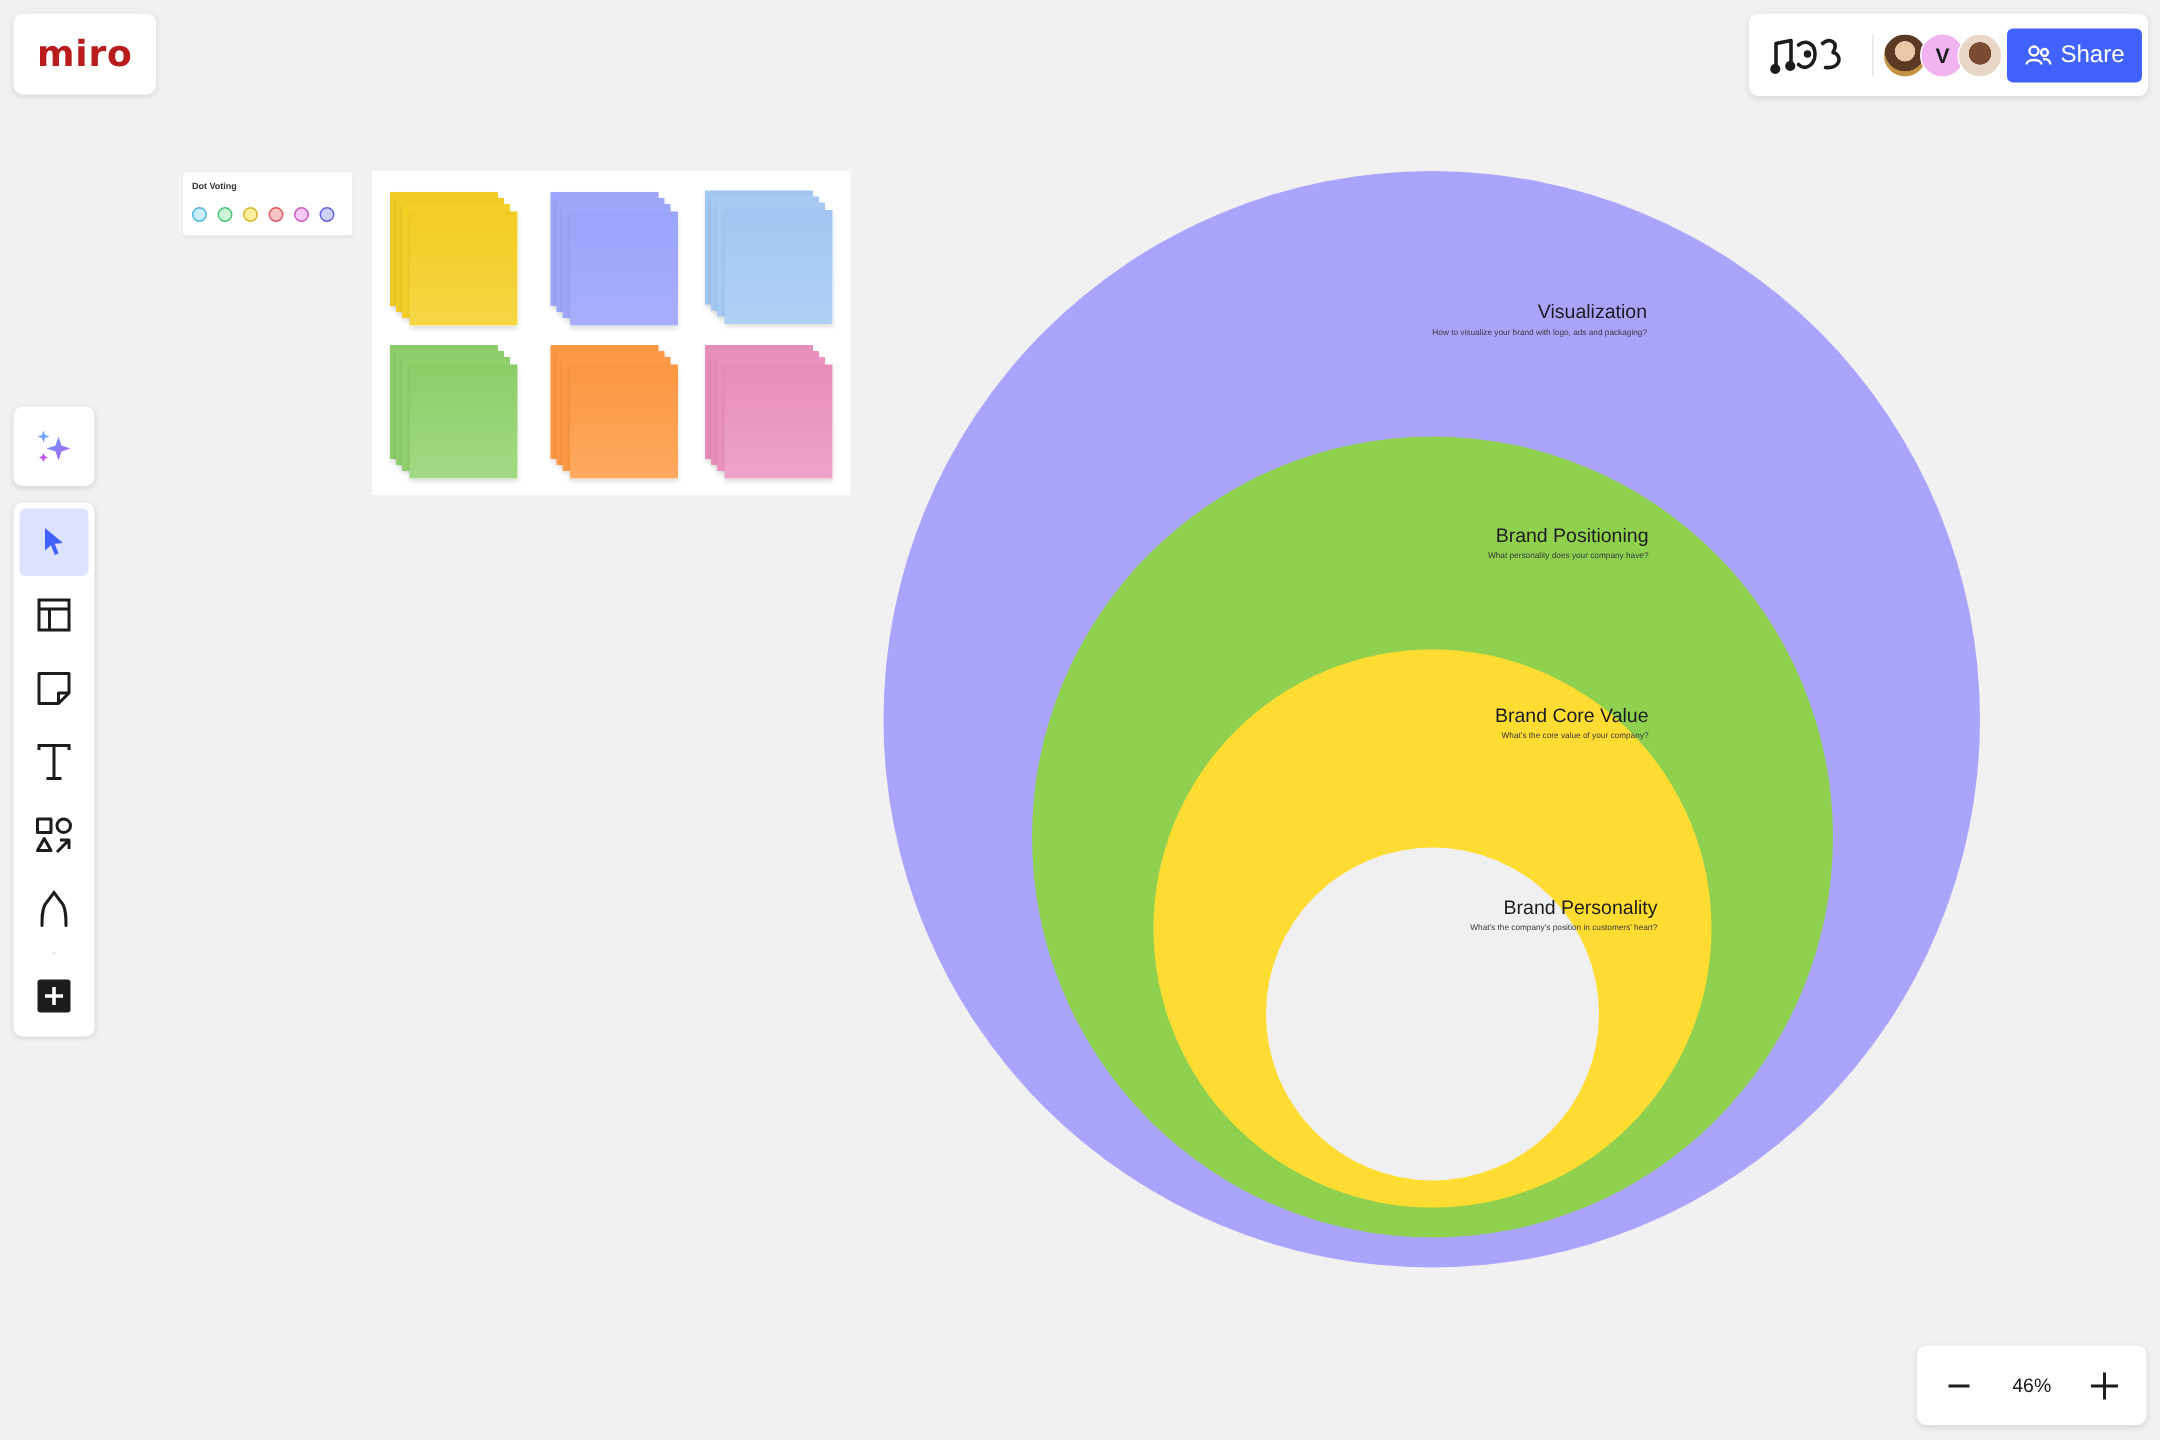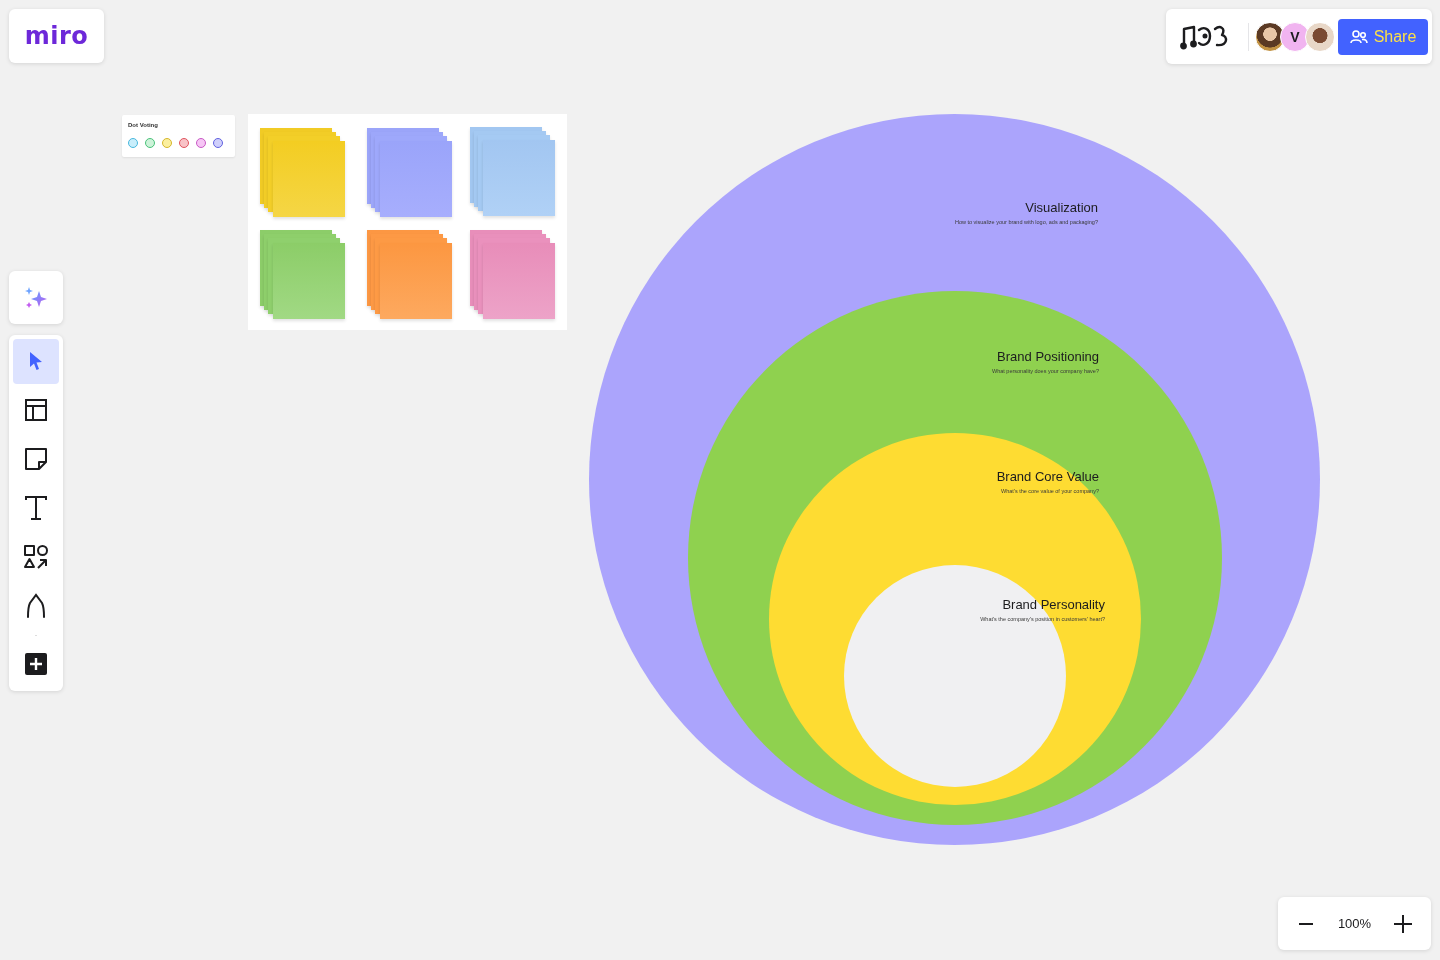--- a/index.html
+++ b/index.html
@@ -3,32 +3,32 @@
 <meta charset="utf-8">
 <style>
   * { box-sizing: border-box; margin: 0; padding: 0; }
   html, body { width: 1440px; height: 960px; overflow: hidden; }
   body { background: #f1f1f1; font-family: "Liberation Sans", sans-serif; position: relative; }
 
   .panel { position: absolute; background: #fff; border-radius: 6px; box-shadow: 0 1px 4px rgba(0,0,0,0.12); }
 
   
   .logo { left: 9px; top: 9px; width: 95px; height: 54px; display: flex; align-items: center; justify-content: center; }
-  .logo span { font-family: "DejaVu Sans", sans-serif; font-weight: bold; font-size: 24px; color: #6d28d9; letter-spacing: 0.5px; }
+  .logo span { font-family: "DejaVu Sans", sans-serif; font-weight: bold; font-size: 24px; color: #b91c1c; letter-spacing: 0.5px; }
 
   
   .topright { left: 1166px; top: 9px; width: 266px; height: 55px; display: flex; align-items: center; }
   .collab-icon { width: 60px; height: 40px; margin-left: 10px; display: flex; align-items: center; justify-content: center; }
   .divider { width: 1px; height: 28px; background: #e5e5e8; margin-left: 12px; }
   .avatars { display: flex; margin-left: 6px; }
   .av { width: 30px; height: 30px; border-radius: 50%; margin-right: -5px; display: flex; align-items: center; justify-content: center; font-size: 14px; font-weight: bold; color: #1c1c1e; border: 1px solid #fff; }
   .av1 { background: radial-gradient(circle at 50% 40%, #e9c7a7 0 30%, #5b3a24 32% 60%, #c29243 62%); }
   .av2 { background: #f1b4f0; }
   .av3 { background: radial-gradient(circle at 50% 45%, #7a4a32 0 35%, #e8d7c7 37%); }
-  .share-btn { margin-left: 8px; width: 90px; height: 36px; background: #4262ff; border-radius: 4px; color: #fde047; display: flex; align-items: center; justify-content: center; font-size: 16px; gap: 6px; border: none; }
+  .share-btn { margin-left: 8px; width: 90px; height: 36px; background: #4262ff; border-radius: 4px; color: #ffffff; display: flex; align-items: center; justify-content: center; font-size: 16px; gap: 6px; border: none; }
 
   
   .dotvote { left: 122px; top: 115px; width: 113px; height: 42px; border-radius: 2px; box-shadow: 0 1px 2px rgba(0,0,0,0.08); }
   .dotvote .title { position: absolute; left: 6px; top: 7px; font-size: 6px; font-weight: bold; color: #333; }
   .dots { position: absolute; left: 6px; top: 23px; display: flex; gap: 7px; }
   .dot { width: 10px; height: 10px; border-radius: 50%; border: 1px solid; }
 
   
   .stickies { position: absolute; left: 248px; top: 114px; width: 319px; height: 216px; background: #fff; }
   .stack { position: absolute; width: 86px; height: 90px; }
@@ -222,19 +222,19 @@
   <div class="c-title">Brand Personality</div>
   <div class="c-sub">What's the company's position in customers' heart?</div>
 </div>
 
 <div class="panel zoomctl">
   <div class="zbtn">
     <svg width="18" height="18" viewBox="0 0 18 18">
         <path d="M2 9 H16" stroke="#1c1c1e" stroke-width="2"></path>
       </svg>
   </div>
-  <span class="pct">100%</span>
+  <span class="pct">46%</span>
   <div class="zbtn">
     <svg width="20" height="20" viewBox="0 0 20 20">
         <path d="M10 1 V19 M1 10 H19" stroke="#1c1c1e" stroke-width="2"></path>
       </svg>
   </div>
 </div>
 
 </body></html>

